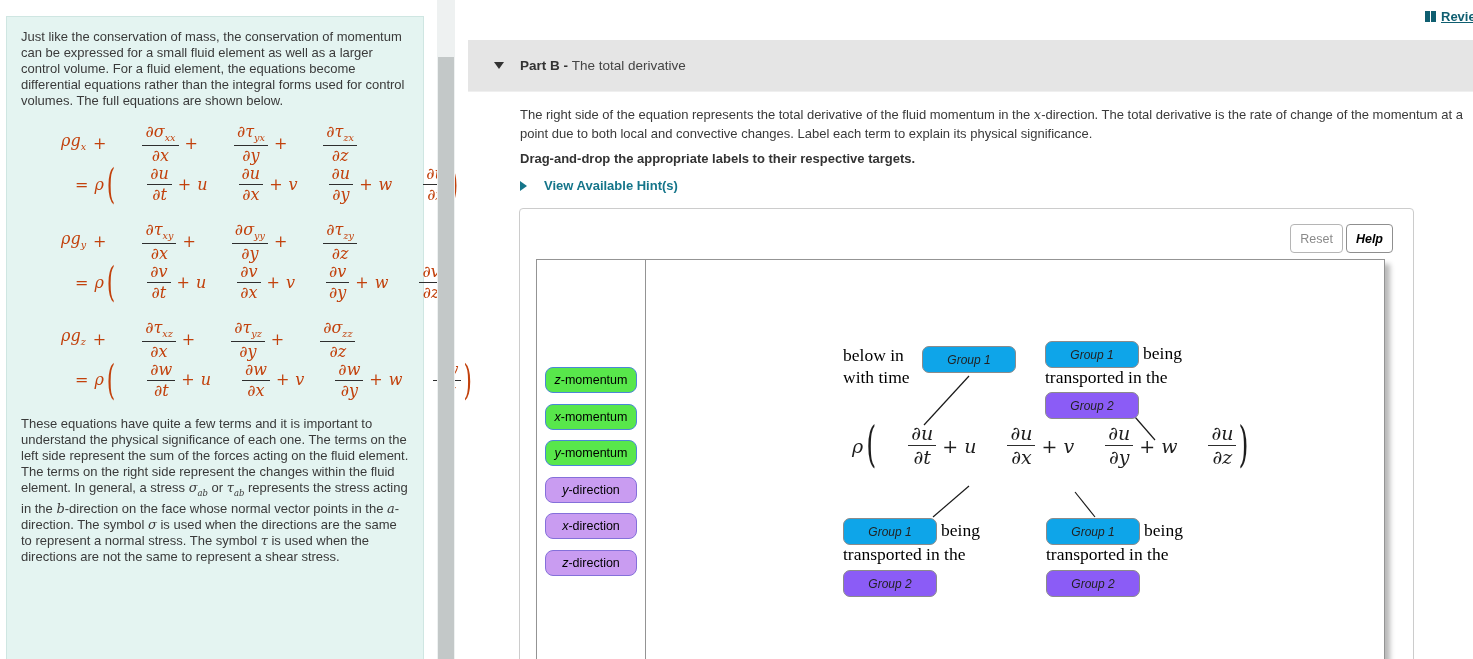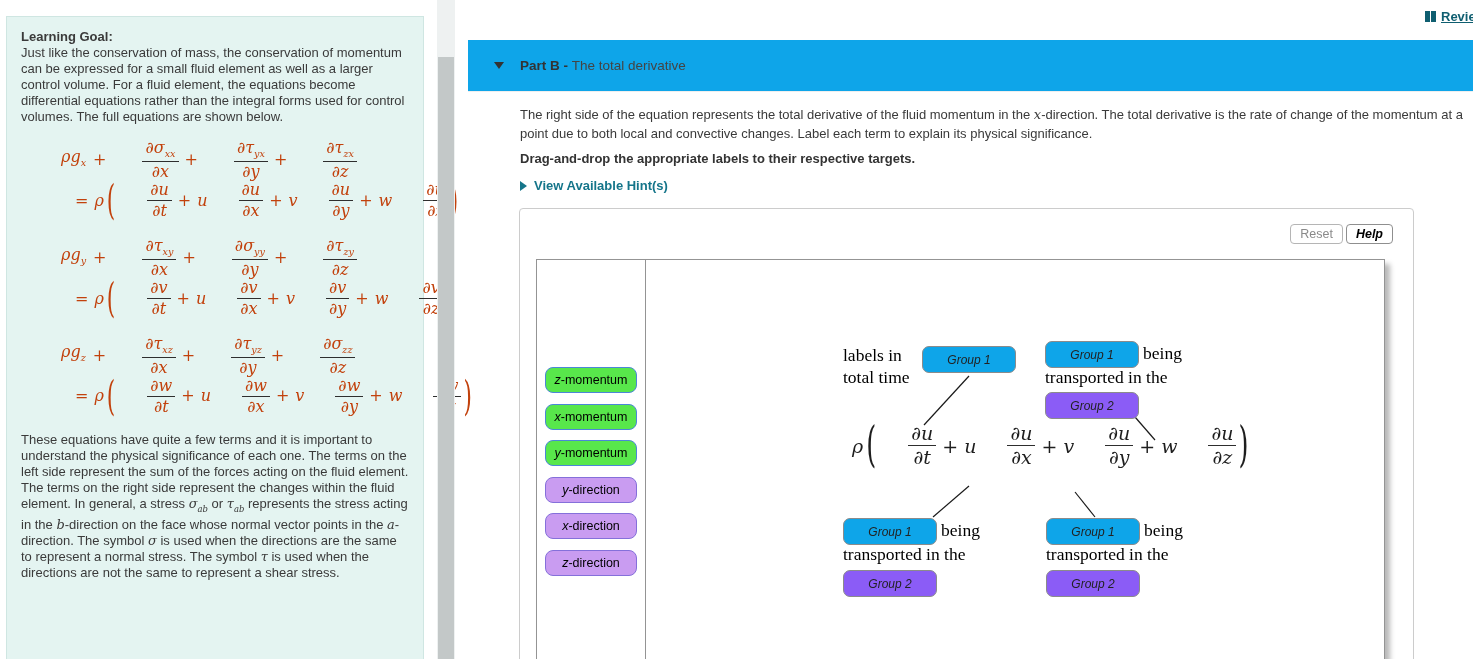--- a/index.html
+++ b/index.html
@@ -45,41 +45,41 @@
   }
   .review-link .txt{text-decoration:underline;font-weight:bold;}
   .book-icon{display:inline-block;width:13px;height:11px;position:relative;}
   .book-icon::before,.book-icon::after{
     content:"";position:absolute;top:0;width:5px;height:11px;background:#0f5e70;
   }
   .book-icon::before{left:1px;}
   .book-icon::after{left:7px;}
   .partb-bar{
     position:absolute;left:468px;top:40px;width:1005px;height:52px;
-    background:#0ea5e9;border-bottom:1px solid #efefef;box-sizing:border-box;
+    background:#e5e5e5;border-bottom:1px solid #efefef;box-sizing:border-box;
     display:flex;align-items:center;
   }
   .collapse-tri{
     width:0;height:0;margin-left:26px;
     border-left:5px solid transparent;border-right:5px solid transparent;
     border-top:7px solid #333;cursor:pointer;
   }
   .partb-title{margin-left:16px;font-size:13.5px;color:#444;}
   .partb-title b{color:#333;}
   .partb-desc{position:absolute;left:520px;top:105px;width:945px;font-size:13px;line-height:19px;color:#3a3a3a;}
   .partb-instr{position:absolute;left:520px;top:151px;width:900px;font-size:13px;font-weight:bold;color:#333;}
-  .hint-row{position:absolute;left:520px;top:178px;display:flex;align-items:center;gap:7px;cursor:pointer;}
+  .hint-row{position:absolute;left:520px;top:178px;display:flex;align-items:center;gap:17px;cursor:pointer;}
   .hint-arrow{width:0;height:0;border-top:5px solid transparent;border-bottom:5px solid transparent;border-left:7px solid #15758a;}
   .hint-link{color:#15758a;font-weight:bold;font-size:13px;}
   
   .interact-panel{
     position:absolute;left:519px;top:208px;width:895px;height:470px;
     border:1px solid #cccccc;border-radius:4px;background:#fff;box-sizing:border-box;
   }
-  .btn{position:absolute;top:15px;height:20px;box-sizing:border-box;
+  .btn{position:absolute;top:15px;height:29px;box-sizing:border-box;
     border-radius:4px;background:#fff;font-size:12.5px;padding:2px 9px;cursor:pointer;
     font-family:"Liberation Sans",sans-serif;}
   .btn-reset{right:70px;border:1px solid #b5b5b5;color:#8a8a8a;}
   .btn-help{right:20px;border:1px solid #8f8f8f;color:#000;font-weight:bold;font-style:italic;}
   .canvas{
     position:absolute;left:16px;top:50px;width:849px;height:420px;
     border:1px solid #949494;background:#fff;box-sizing:border-box;
     box-shadow:5px 5px 5px #b9b9b9;
   }
   .canvas-divider{position:absolute;left:108px;top:0;bottom:0;width:1px;background:#949494;}
@@ -105,21 +105,20 @@
   .main-eq{
     position:absolute;left:315px;top:163px;
     font-family:"DejaVu Serif",serif;font-style:italic;font-size:19px;color:#1e1e1e;
   }
   .lines-overlay{position:absolute;left:0;top:0;width:849px;height:420px;pointer-events:none;}
 </style>
 </head>
 <body>
 
 <div class="left-panel">
-  <p class="lg-title">Learning Goal:</p>
   <p>Just like the conservation of mass, the conservation of momentum can be expressed for a small fluid element as well as a larger control volume. For a fluid element, the equations become differential equations rather than the integral forms used for control volumes. The full equations are shown below.</p>
 
   <div class="eq-block">
     <div class="eq">
       <div class="eqline">
           <span class="mvar">ρg<sub>x</sub></span>
           <span class="mop">+</span>
           <span class="frac">
             <span class="fn">∂σ<sub>xx</sub></span>
             <span class="fd">∂x</span>
@@ -301,23 +300,23 @@
     <div class="drag-chip drag-purple" style="top:253px;"><i>x</i>-direction</div>
     <div class="drag-chip drag-purple" style="top:290px;"><i>z</i>-direction</div>
 
     <svg class="lines-overlay" viewBox="0 0 849 420">
       <line x1="432" y1="116" x2="387" y2="165" stroke="#1a1a1a" stroke-width="1.2"></line>
       <line x1="598" y1="157" x2="618" y2="180" stroke="#1a1a1a" stroke-width="1.2"></line>
       <line x1="432" y1="226" x2="396" y2="257" stroke="#1a1a1a" stroke-width="1.2"></line>
       <line x1="538" y1="232" x2="558" y2="257" stroke="#1a1a1a" stroke-width="1.2"></line>
     </svg>
 
-    <span class="st" style="left:306px;top:85px;">labels in</span>
+    <span class="st" style="left:306px;top:85px;">below in</span>
     <div class="group-chip group1" style="left:385px;top:86px;">Group 1</div>
-    <span class="st" style="left:306px;top:107px;">total time</span>
+    <span class="st" style="left:306px;top:107px;">with time</span>
 
     <div class="group-chip group1" style="left:508px;top:81px;">Group 1</div>
     <span class="st" style="left:606px;top:83px;">being</span>
     <span class="st" style="left:508px;top:107px;">transported in the</span>
     <div class="group-chip group2" style="left:508px;top:132px;">Group 2</div>
 
     <div class="main-eq eqline">
         <span class="mvar">ρ</span>
         <span class="paren">(</span>
         <span class="frac">

